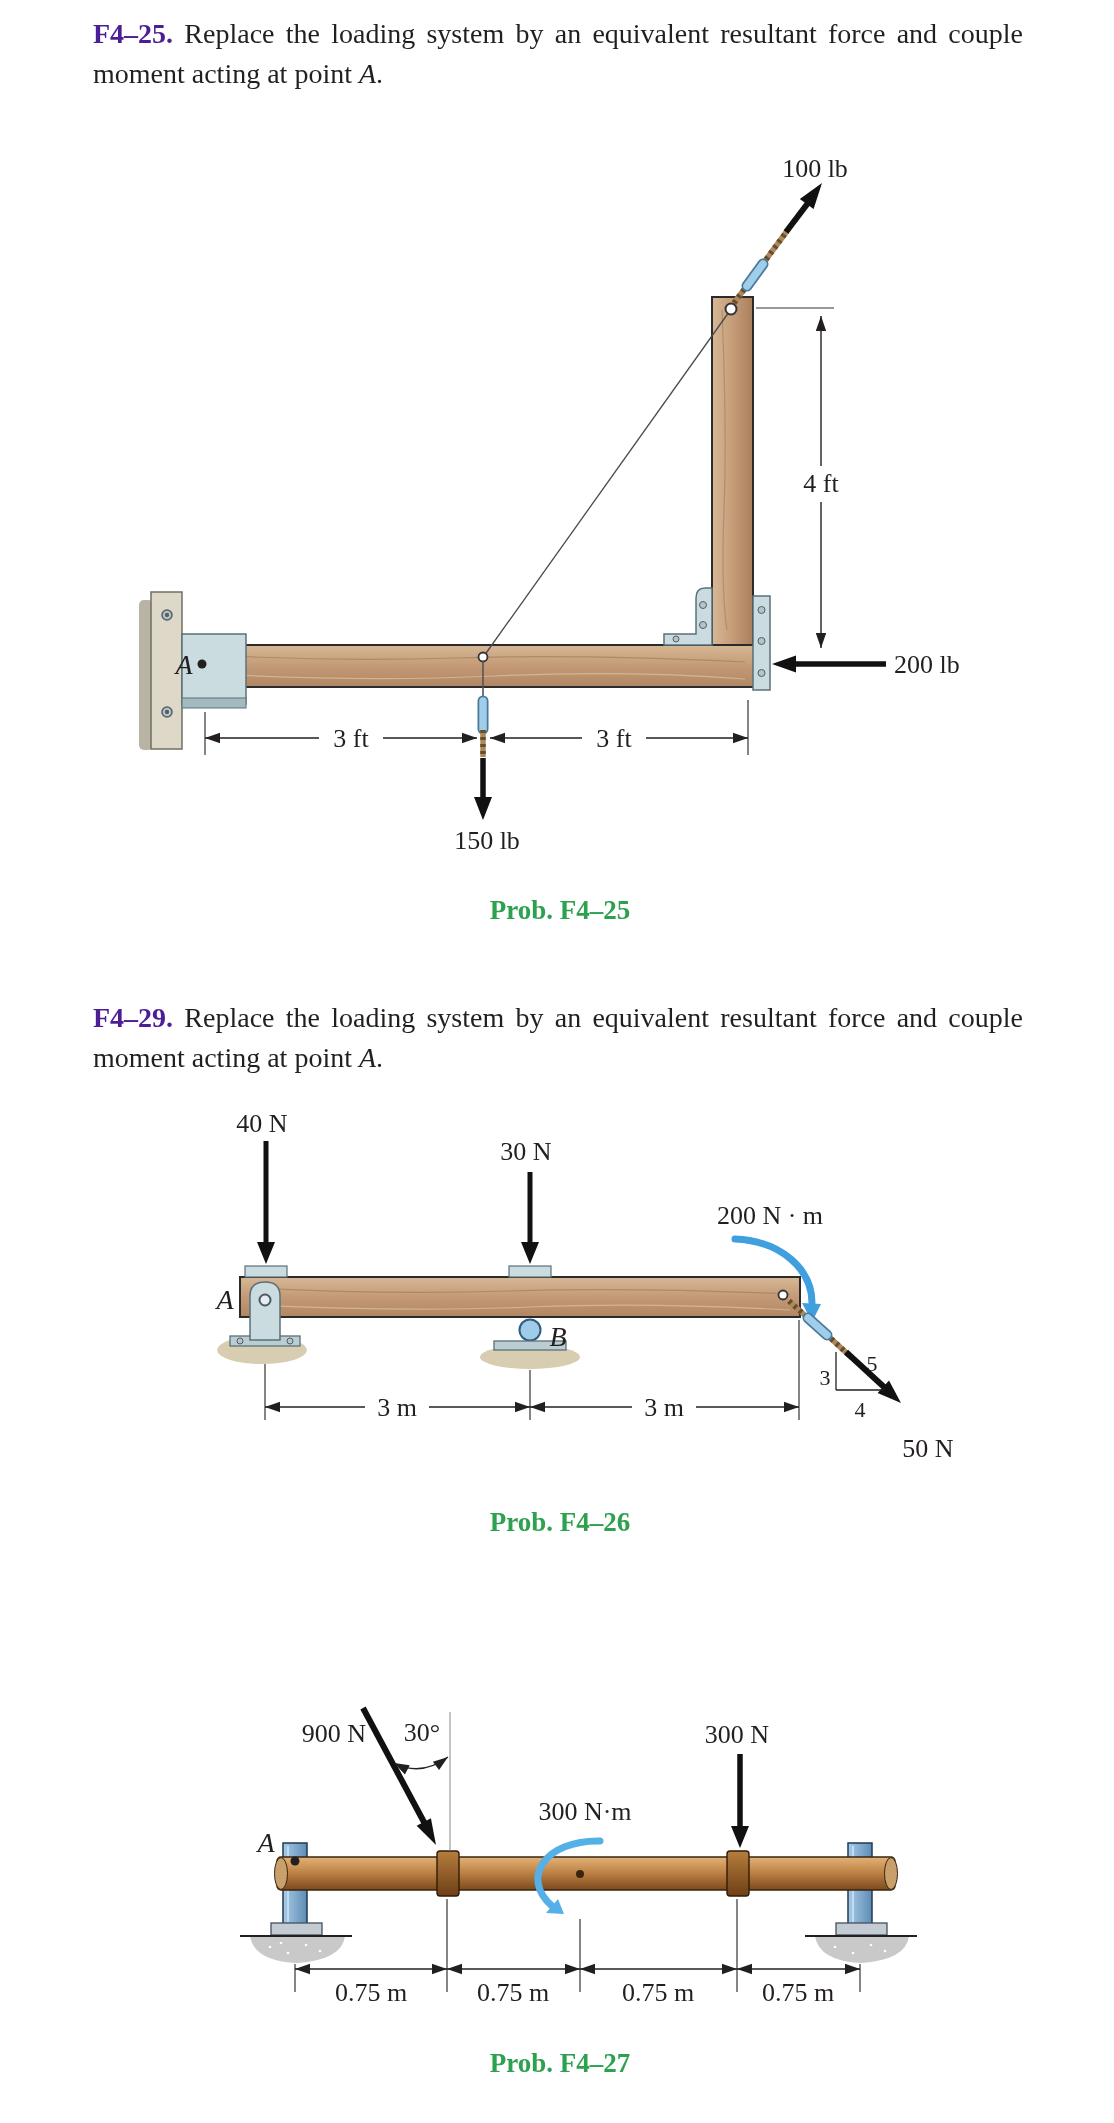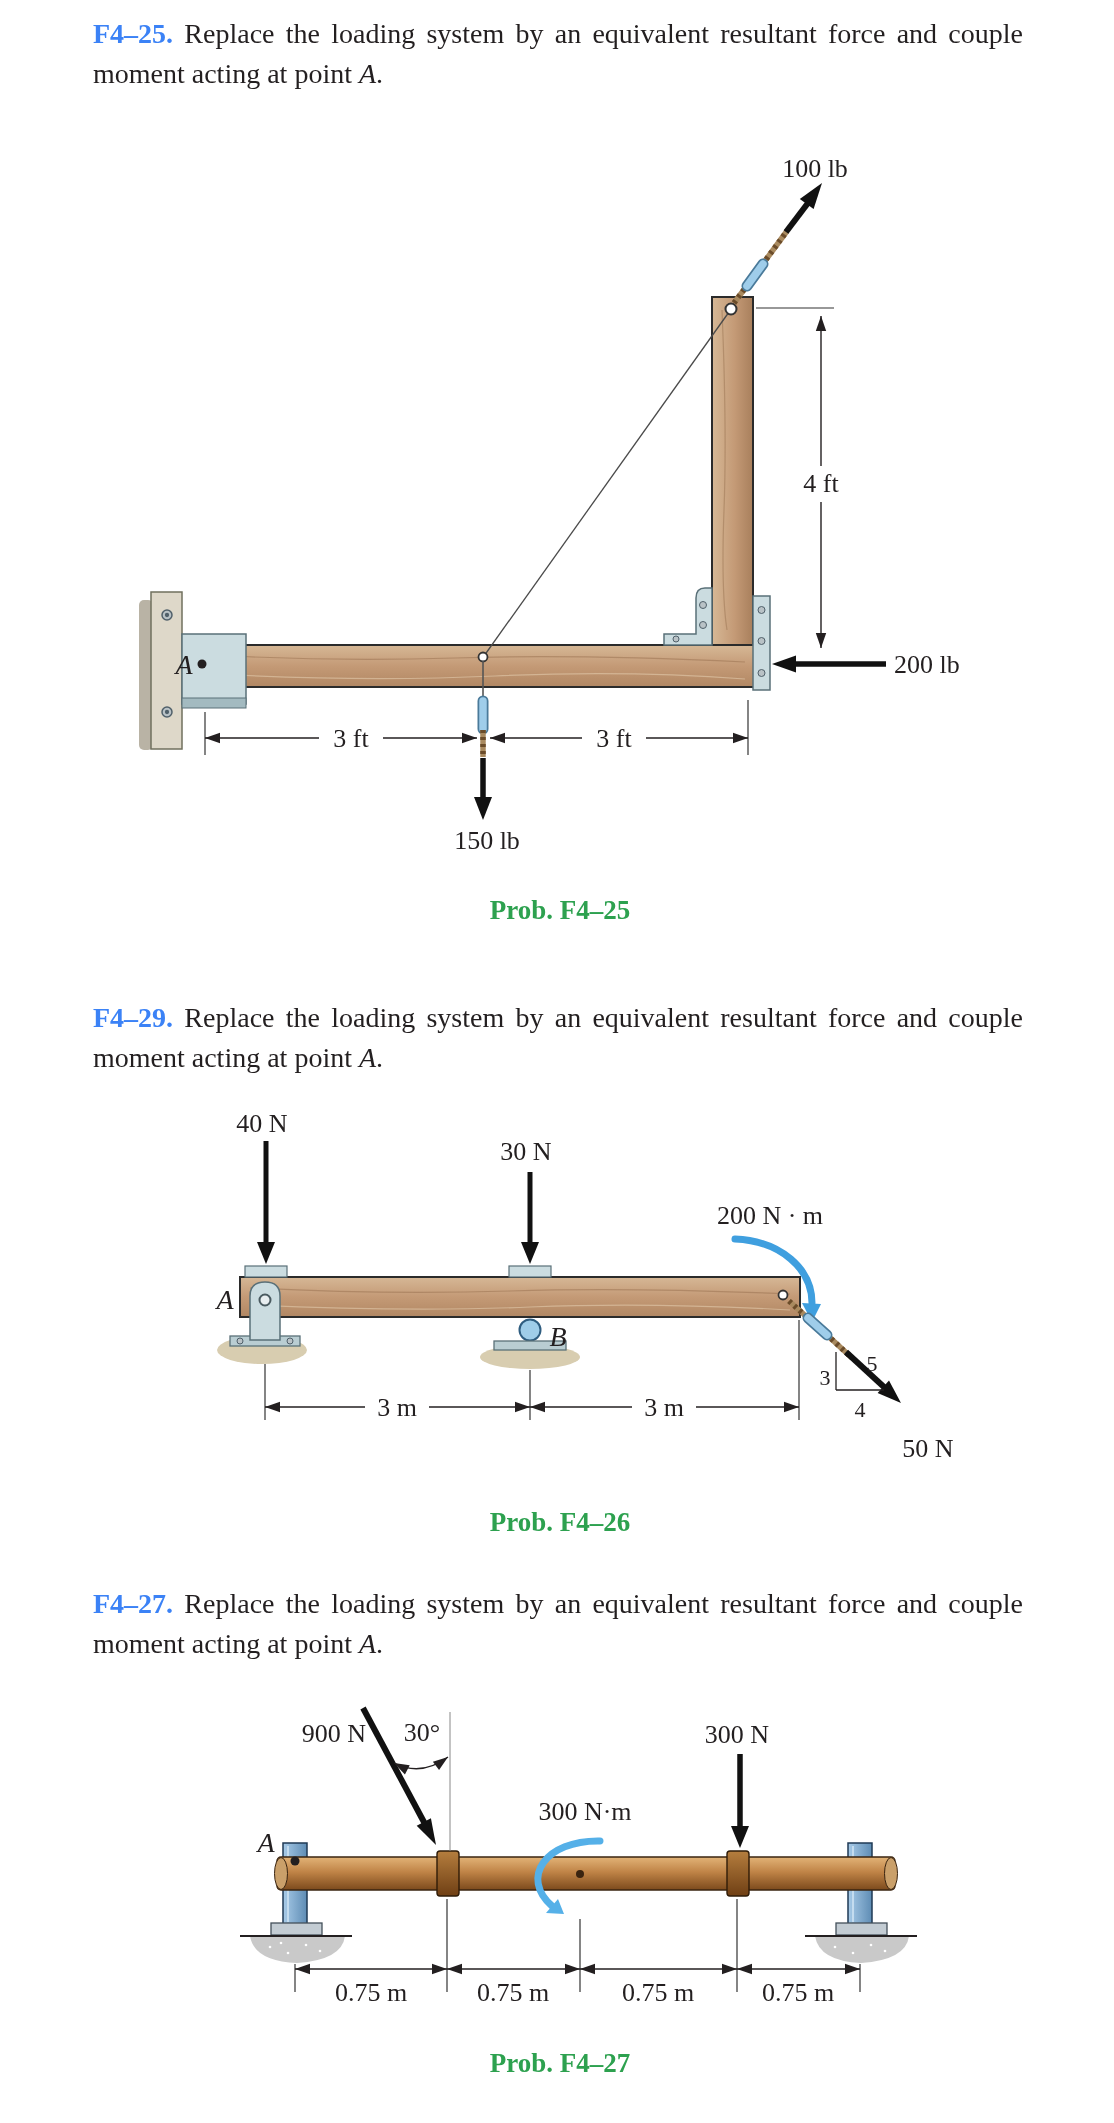--- a/index.html
+++ b/index.html
@@ -1,20 +1,20 @@
 <!DOCTYPE html>
 <html><head>
 <meta charset="utf-8">
 <style>
   html,body{margin:0;padding:0;background:#fff;}
   .page{position:relative;width:1114px;height:2123px;background:#ffffff;
         font-family:"Liberation Serif",serif;color:#231f20;overflow:hidden;}
   .ptext{position:absolute;left:93px;width:930px;font-size:28px;line-height:40px;
          text-align:justify;}
-  .pnum{font-weight:bold;color:#3b82f6;}
+  .pnum{font-weight:bold;color:#4c1d95;}
   .pt-i{font-style:italic;}
   svg{position:absolute;left:0;}
   svg text{font-family:"Liberation Serif",serif;fill:#231f20;}
   .flabel{font-size:26px;}
   .dlabel{font-size:26px;}
   .plabel{font-size:28px;font-style:italic;}
   .slabel{font-size:22px;}
   .caption{font-size:27px;font-weight:bold;fill:#2da14f;text-anchor:middle;}
 </style>
 </head>
@@ -237,25 +237,20 @@
       <line x1="530" y1="1407" x2="799" y2="1407" stroke="#231f20" stroke-width="1.4" marker-start="url(#dmk2)" marker-end="url(#dmk2)"></line>
       <rect x="365" y="1391" width="64" height="32" fill="#fff"></rect>
       <rect x="632" y="1391" width="64" height="32" fill="#fff"></rect>
       <text class="dlabel" x="397" y="1416" text-anchor="middle">3 m</text>
       <text class="dlabel" x="664" y="1416" text-anchor="middle">3 m</text>
     </g>
 
     <text class="caption" x="560" y="1531">Prob. F4–26</text>
   </svg>
 
-  <div class="ptext" style="top:1584px">
-    <span class="pnum">F4–27.</span>
-    <span>Replace the loading system by an equivalent resultant force and couple moment acting at point</span>
-    <i class="pt-i">A</i><span>.</span>
-  </div>
 
   <svg style="top:1690px" width="1114" height="420" viewBox="0 1690 1114 420">
     <defs>
       <linearGradient id="sh" x1="0" y1="0" x2="0" y2="1">
         <stop offset="0" stop-color="#e2b377"></stop>
           <stop offset="0.45" stop-color="#c08447"></stop>
           <stop offset="1" stop-color="#7c4a1c"></stop>
       </linearGradient>
       <linearGradient id="col" x1="0" y1="0" x2="0" y2="1">
         <stop offset="0" stop-color="#b57e3e"></stop>

